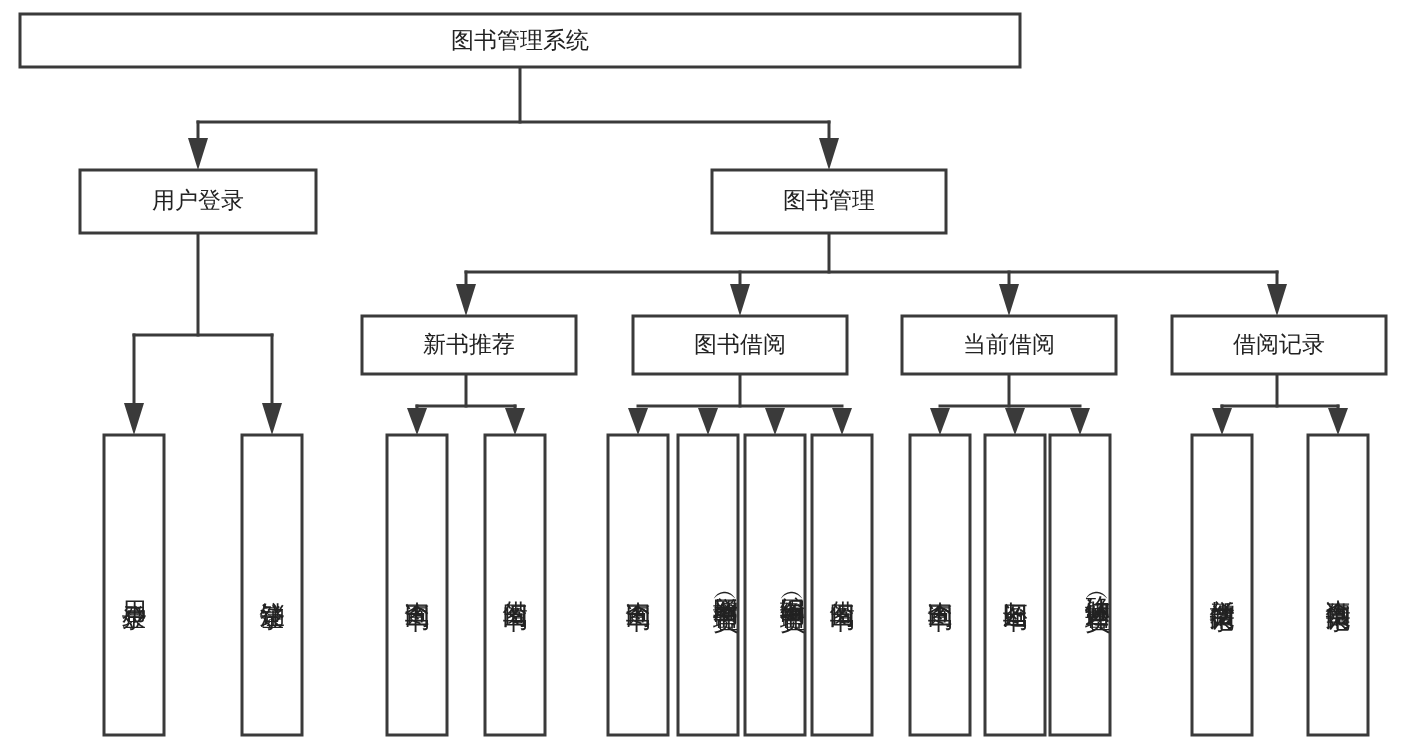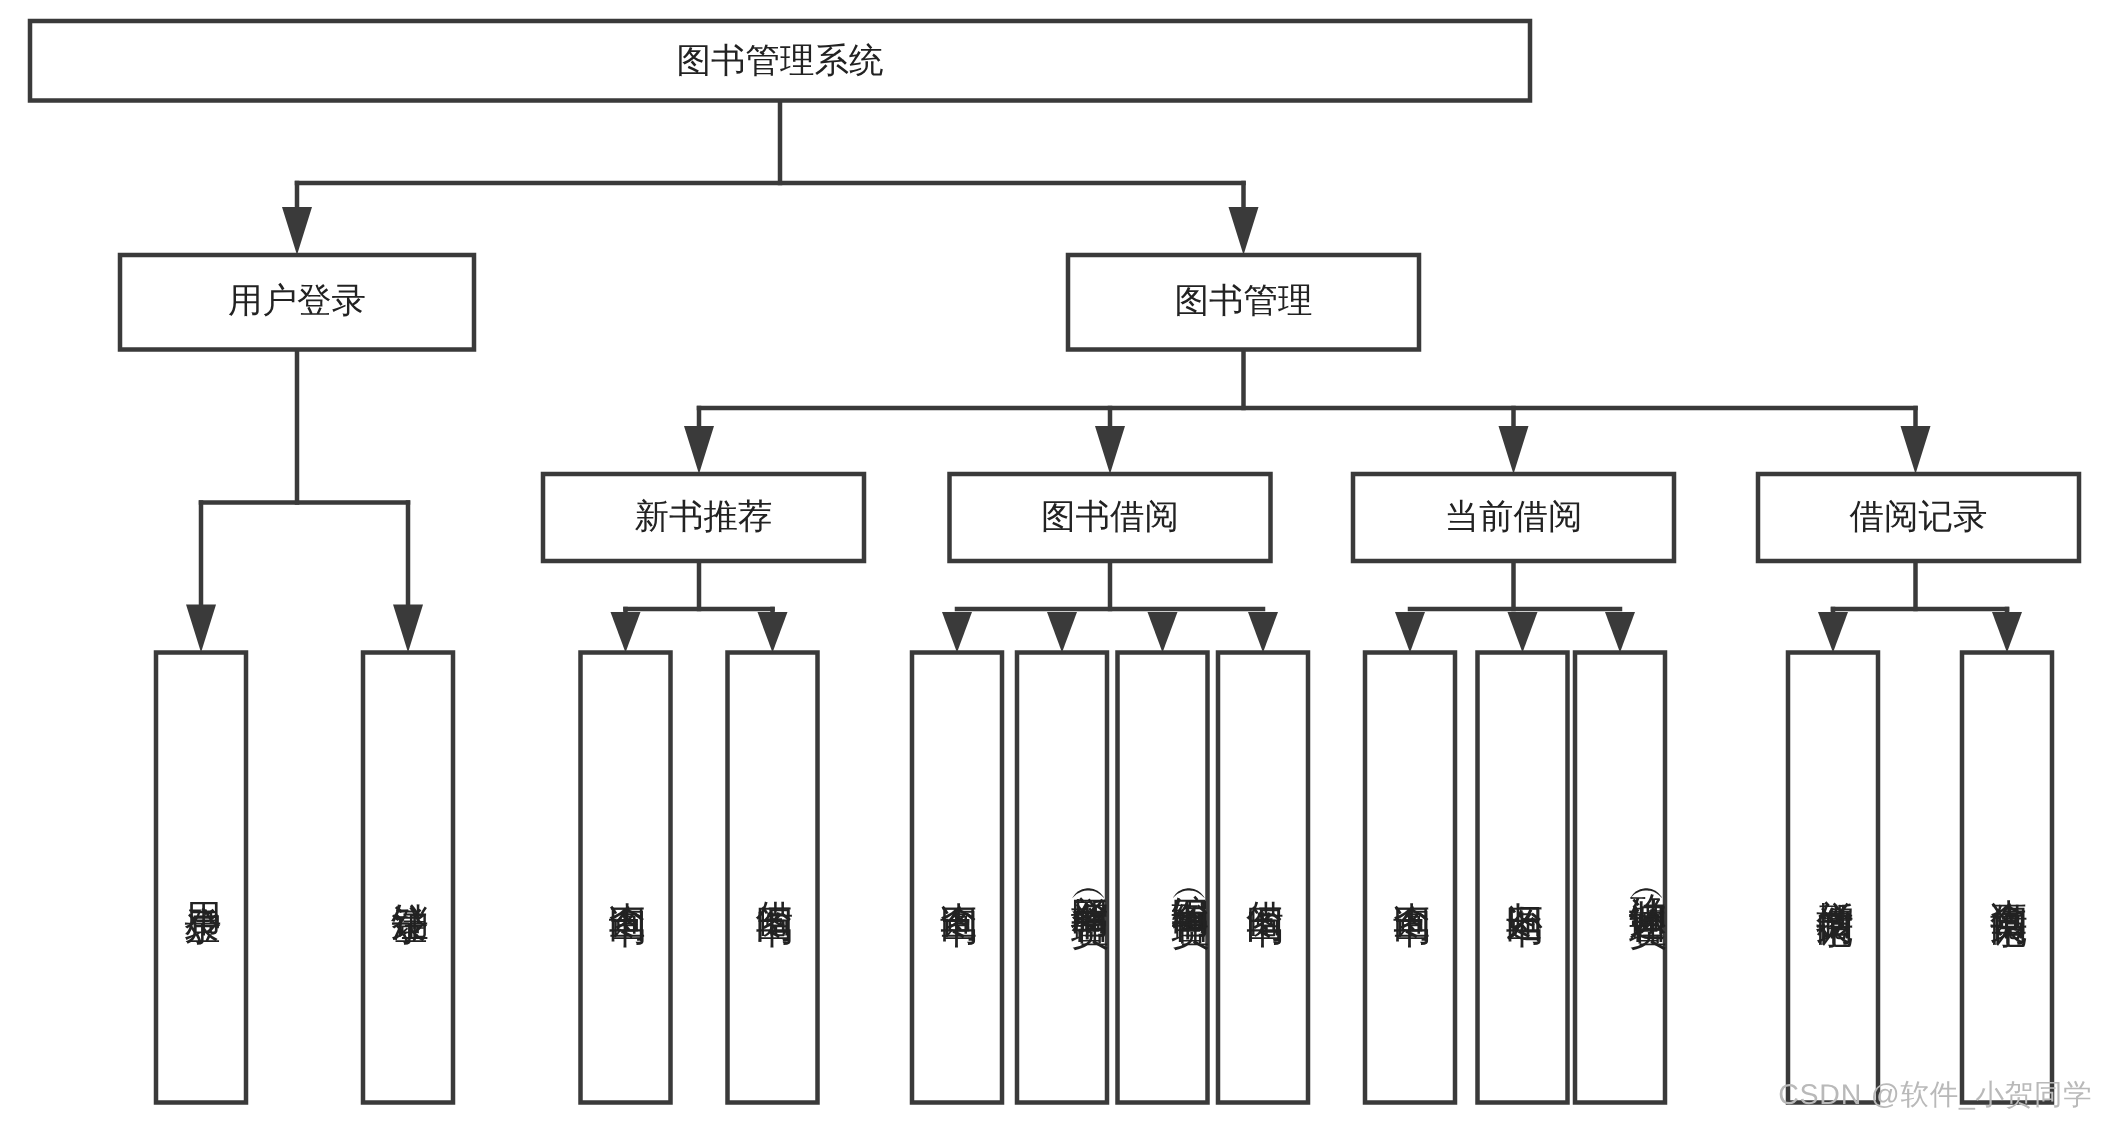--- a/index.html
+++ b/index.html
@@ -207,14 +207,13 @@
   <div class="leaf-label" style="left:608px; top:435px; width:60px; height:300px;">查询图书</div>
   <div class="leaf-label" style="left:678px; top:435px; width:60px; height:300px; align-items:flex-start;">新增图书（管理员）</div>
   <div class="leaf-label" style="left:745px; top:435px; width:60px; height:300px; align-items:flex-start;">编辑图书（管理员）</div>
   <div class="leaf-label" style="left:812px; top:435px; width:60px; height:300px;">借阅图书</div>
   <div class="leaf-label" style="left:910px; top:435px; width:60px; height:300px;">查询图书</div>
   <div class="leaf-label" style="left:985px; top:435px; width:60px; height:300px;">归还图书</div>
   <div class="leaf-label" style="left:1050px; top:435px; width:60px; height:300px; align-items:flex-start;">确认归还（管理员）</div>
   <div class="leaf-label" style="left:1192px; top:435px; width:60px; height:300px;">新增借阅记录</div>
   <div class="leaf-label" style="left:1308px; top:435px; width:60px; height:300px;">查询借阅记录</div>
 
-  <div class="watermark">CSDN @软件_小贺同学</div>
 </div>
 
 </body></html>

